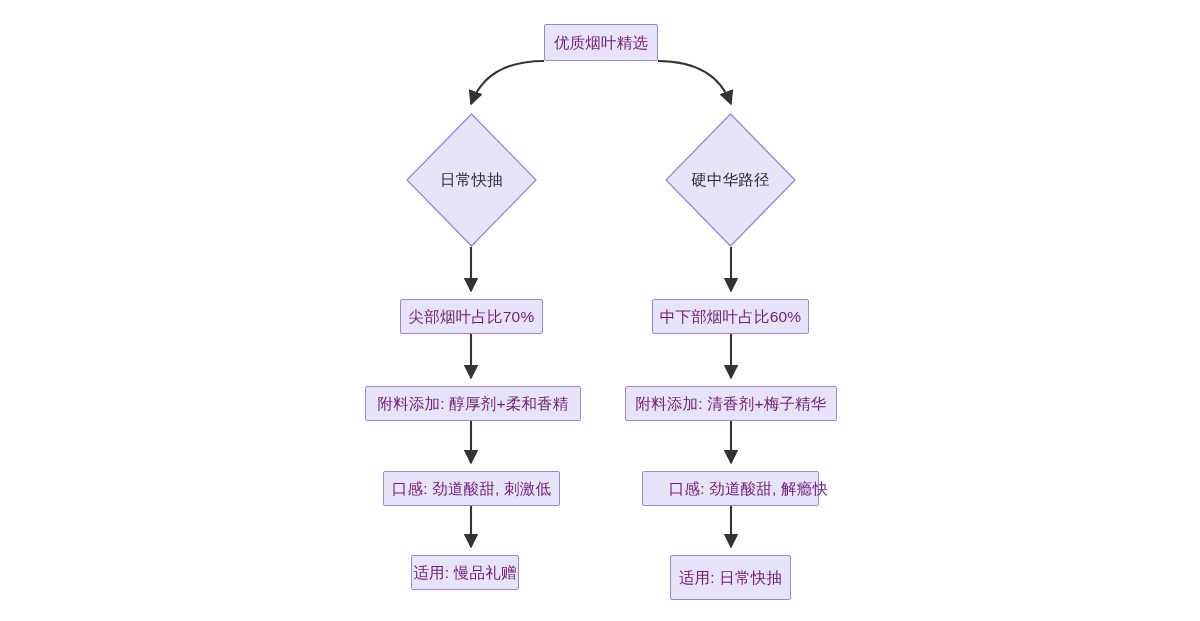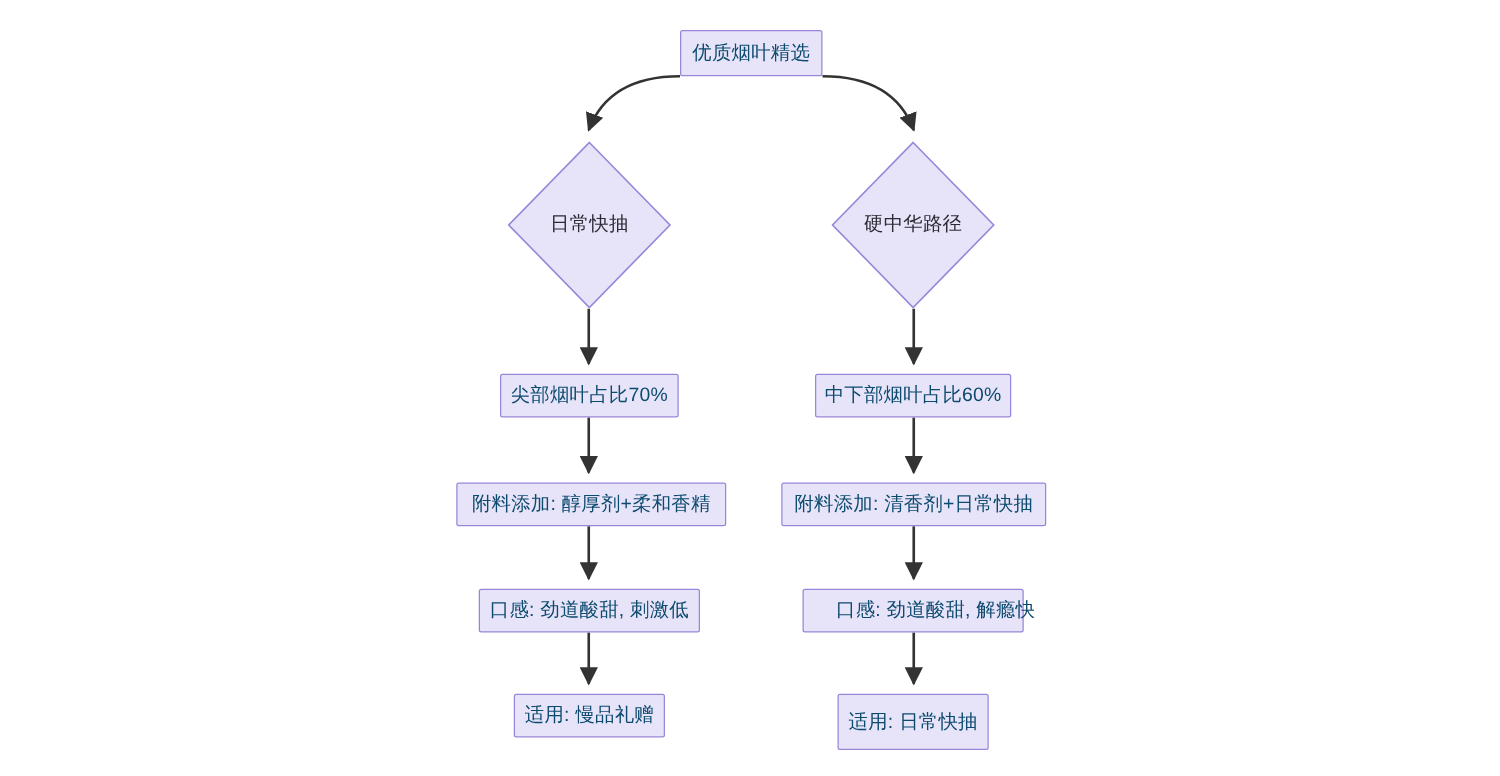--- a/index.html
+++ b/index.html
@@ -28,21 +28,21 @@
     pointer-events: none;
   }
   .node {
     position: absolute;
     display: flex;
     align-items: center;
     justify-content: center;
     background: #e7e3f9;
     border: 1.3px solid #9a86d9;
     border-radius: 2px;
-    color: #0c4a6e;
+    color: #701a75;
     font-size: 15.5px;
     line-height: 1;
     white-space: nowrap;
     letter-spacing: 0.2px;
   }
   .node-label {
     display: block;
     padding: 0 2px;
   }
   .diamond-wrap {
@@ -128,32 +128,32 @@
 
   <div class="node" style="left:652px; top:299px; width:157px; height:35px;">
     <span class="node-label">中下部烟叶占比60%</span>
   </div>
 
   <div class="node" style="left:365px; top:386px; width:216px; height:35px;align-items:center;">
     <span class="node-label">附料添加: 醇厚剂+柔和香精</span>
   </div>
 
   <div class="node" style="left:625px; top:386px; width:212px; height:35px;">
-    <span class="node-label">附料添加: 清香剂+日常快抽</span>
+    <span class="node-label">附料添加: 清香剂+梅子精华</span>
   </div>
 
   <div class="node" style="left:383px; top:471px; width:177px; height:35px;">
     <span class="node-label">口感: 劲道酸甜, 刺激低</span>
   </div>
 
   <div class="node" style="left:642px; top:471px; width:177px; height:35px;padding-left:36px;">
     <span class="node-label">口感: 劲道酸甜, 解瘾快</span>
   </div>
 
-  <div class="node" style="left:411px; top:555px; width:121px; height:35px;">
+  <div class="node" style="left:411px; top:555px; width:108px; height:35px;">
     <span class="node-label">适用: 慢品礼赠</span>
   </div>
 
   <div class="node" style="left:670px; top:555px; width:121px; height:45px;">
     <span class="node-label">适用: 日常快抽</span>
   </div>
 
 </div>
 
 </body></html>

